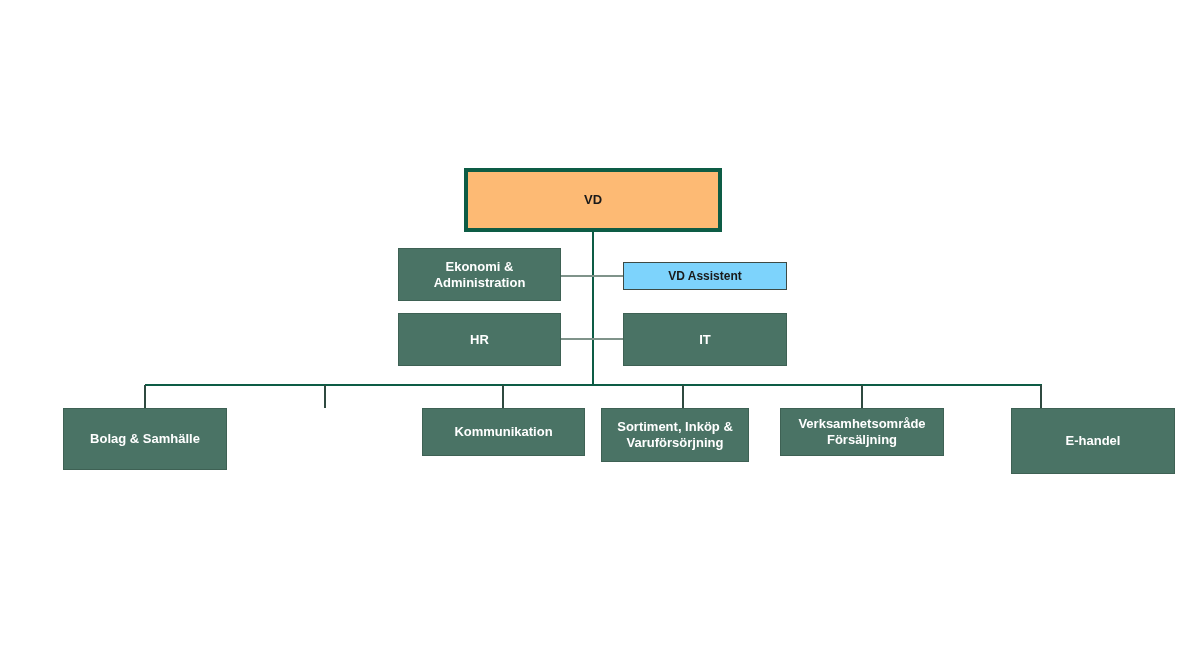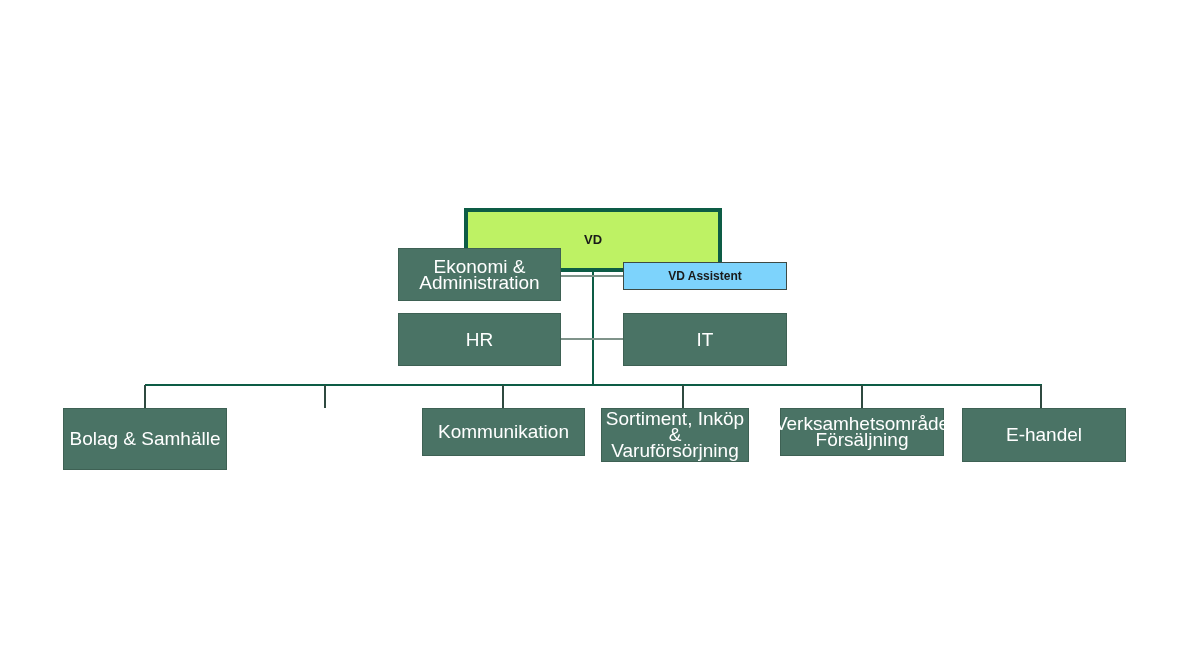--- a/index.html
+++ b/index.html
@@ -21,33 +21,32 @@
     display: flex;
     align-items: center;
     justify-content: center;
     text-align: center;
   }
   .node .label {
     white-space: pre-line;
     line-height: 16px;
   }
   .node--root {
-    background: #bef264;
+    background: #fdba74;
     border: 4px solid var(--line-dark, #0d5c45);
     color: var(--root-text, #1a1a1a);
     font-weight: bold;
     font-size: 13px;
-    margin-top: 40px;
   }
   .node--filled {
     background: var(--node-fill, #4a7365);
     border: 1px solid var(--node-border, #3e6154);
     color: var(--node-text, #ffffff);
-    font-weight: normal;
-    font-size: 19px;
+    font-weight: bold;
+    font-size: 13px;
   }
   .node--outline {
     background: #7dd3fc;
     border: 1px solid var(--outline-border, #3d4a44);
     color: var(--root-text, #1a1a1a);
     font-weight: bold;
     font-size: 12px;
   }
   .connector {
     position: absolute;
@@ -98,17 +97,17 @@
     <span class="label">Kommunikation</span>
   </div>
   <div class="node node--filled" style="left:601px; top:408px; width:148px; height:54px;">
     <span class="label">Sortiment, Inköp &amp;
 Varuförsörjning</span>
   </div>
   <div class="node node--filled" style="left:780px; top:408px; width:164px; height:48px;">
     <span class="label">Verksamhetsområde
 Försäljning</span>
   </div>
-  <div class="node node--filled" style="left:962px; top:408px; width:164px; height:54px;">
+  <div class="node node--filled" style="left:1011px; top:408px; width:164px; height:66px;">
     <span class="label">E-handel</span>
   </div>
 
 </div>
 
 </body></html>

